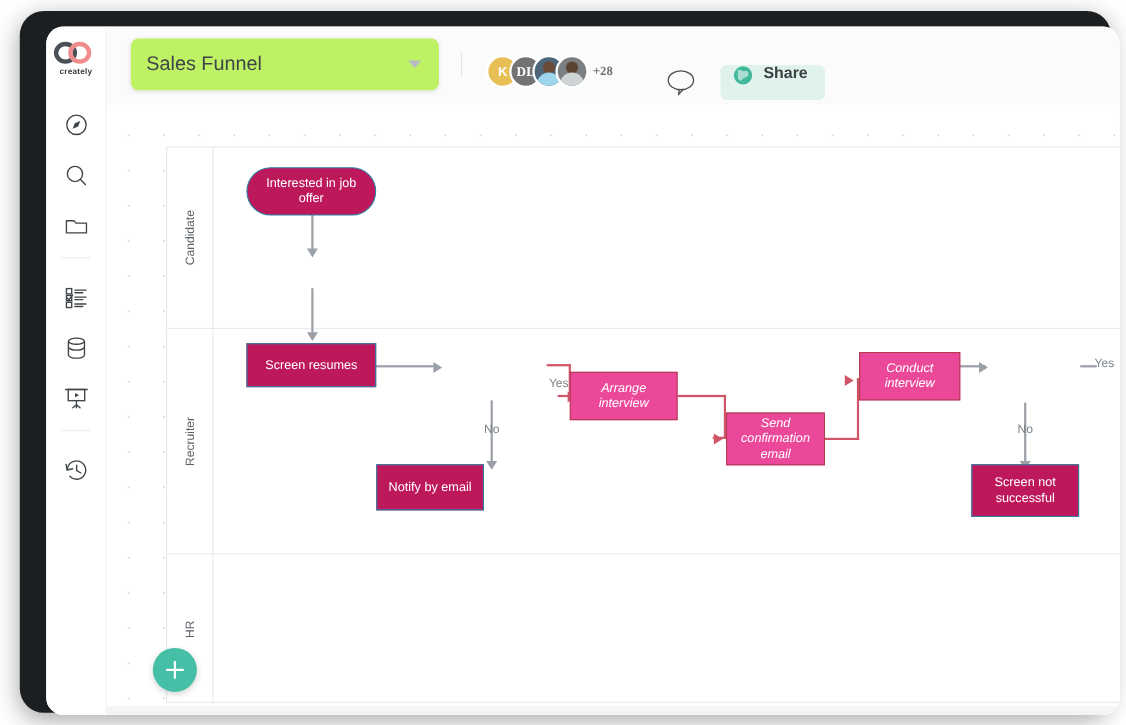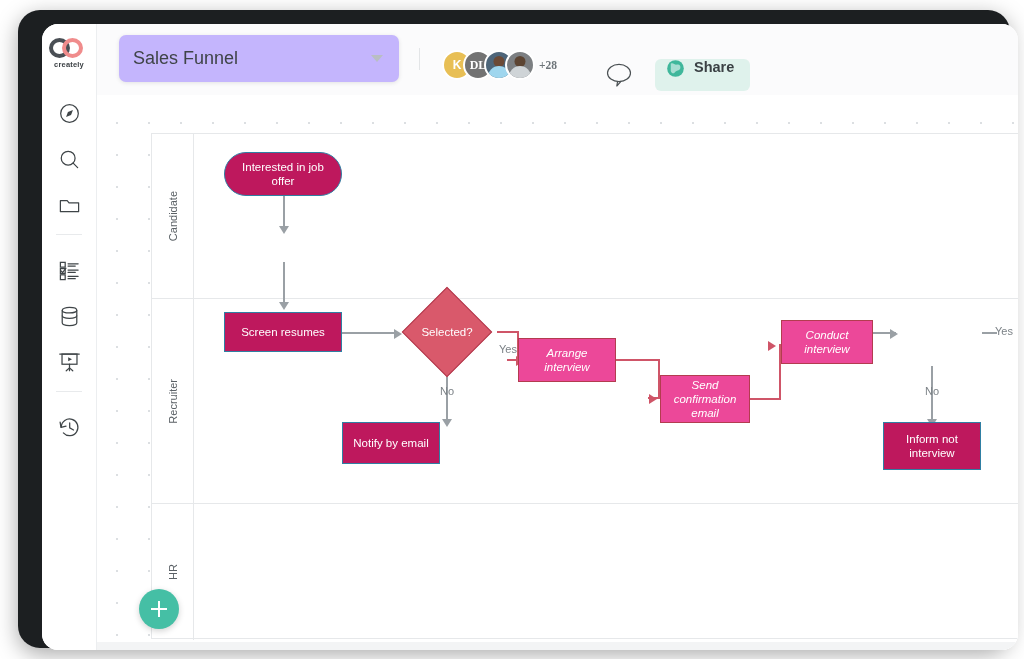--- a/index.html
+++ b/index.html
@@ -51,21 +51,21 @@
   .rail-icon svg { display:block; }
 
   
   #header {
     position:absolute; left:55px; top:0; right:0; height: 71px;
     background:#fbfbfc;
   }
   #title-card {
     position:absolute; left:22px; top:11px;
     width: 280px; height: 47px;
-    background:#c4b5fd;
+    background:#bef264;
     border-radius: 7px;
     box-shadow: 0 1px 4px rgba(0,0,0,.10);
     display:flex; align-items:center;
   }
   #doc-title { font-size:18px; color:#3f4448; padding-left:14px; flex:1; }
   #title-chevron {
     width: 0; height: 0; margin-right: 16px;
     border-left: 6px solid transparent; border-right: 6px solid transparent;
     border-top: 7px solid #b9bec3;
   }
@@ -387,35 +387,31 @@
         <div class="edge" style="left:779px; top:232px; width:2px; height:56px;"></div>
         <div class="arrow-down" style="left:775px; top:285px;"></div>
 
         <div class="edge" style="left:830px; top:198px; width:15px; height:2px;"></div>
 
         <div class="node n-blue n-round" style="left:72px; top:18px; width:118px; height:44px;">Interested in job offer</div>
 
 
         <div class="node n-blue" style="left:72px; top:178px; width:118px; height:40px;">Screen resumes</div>
 
-        <div class="diamond dia-red" style="left:248px; top:166px; width:94px; height:64px;">
-          <div class="dia-shape" style="left:15px; top:0px; width:64px; height:64px;"></div>
-          <div class="dia-text">Selected?</div>
-        </div>
 
         <div class="node n-blue" style="left:190px; top:288px; width:98px; height:42px;">Notify by email</div>
 
         <div class="node n-red" style="left:366px; top:204px; width:98px; height:44px;">Arrange interview</div>
 
         <div class="node n-red" style="left:508px; top:241px; width:90px; height:48px;">Send confirmation email</div>
 
         <div class="node n-red" style="left:629px; top:186px; width:92px; height:44px;">Conduct interview</div>
 
 
-        <div class="node n-blue" style="left:731px; top:288px; width:98px; height:48px;">Inform not interview</div>
+        <div class="node n-blue" style="left:731px; top:288px; width:98px; height:48px;">Screen not successful</div>
 
         <div class="edge-label" style="left:347px; top:209px;">Yes</div>
         <div class="edge-label" style="left:288px; top:251px;">No</div>
         <div class="edge-label" style="left:843px; top:191px;">Yes</div>
         <div class="edge-label" style="left:773px; top:251px;">No</div>
       </div>
 
       <div id="fab"></div>
     </div>
 

